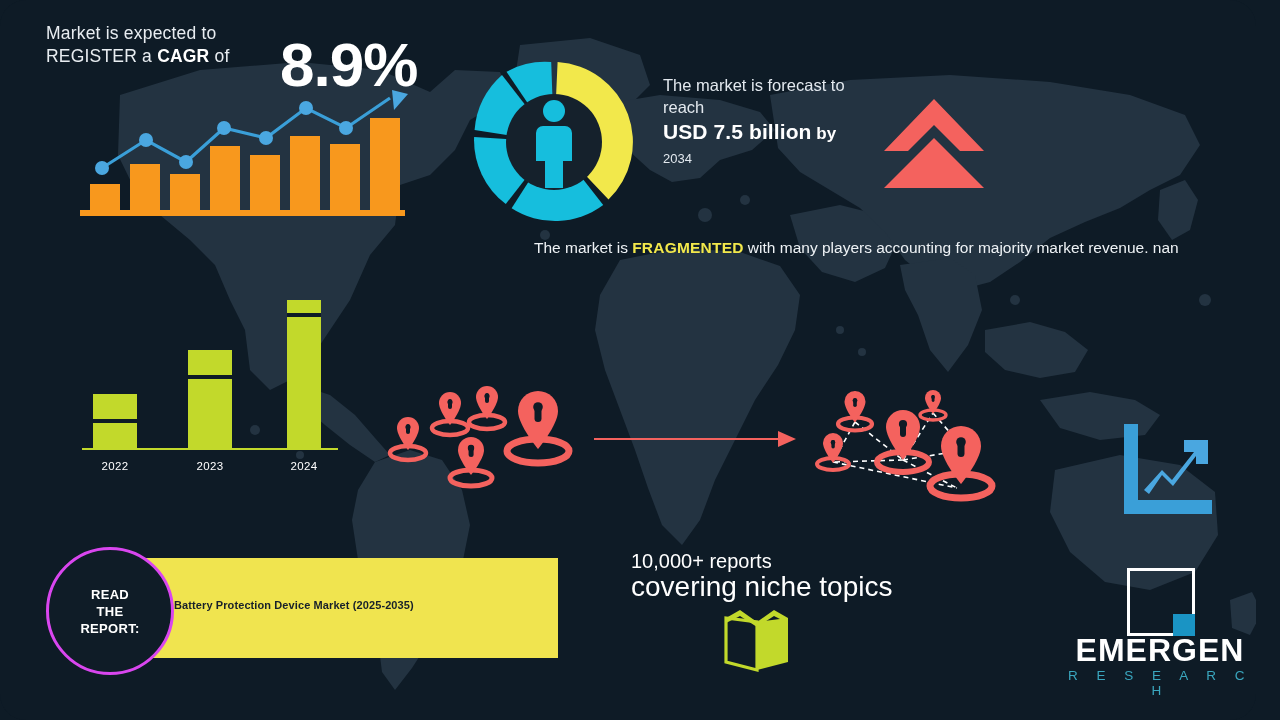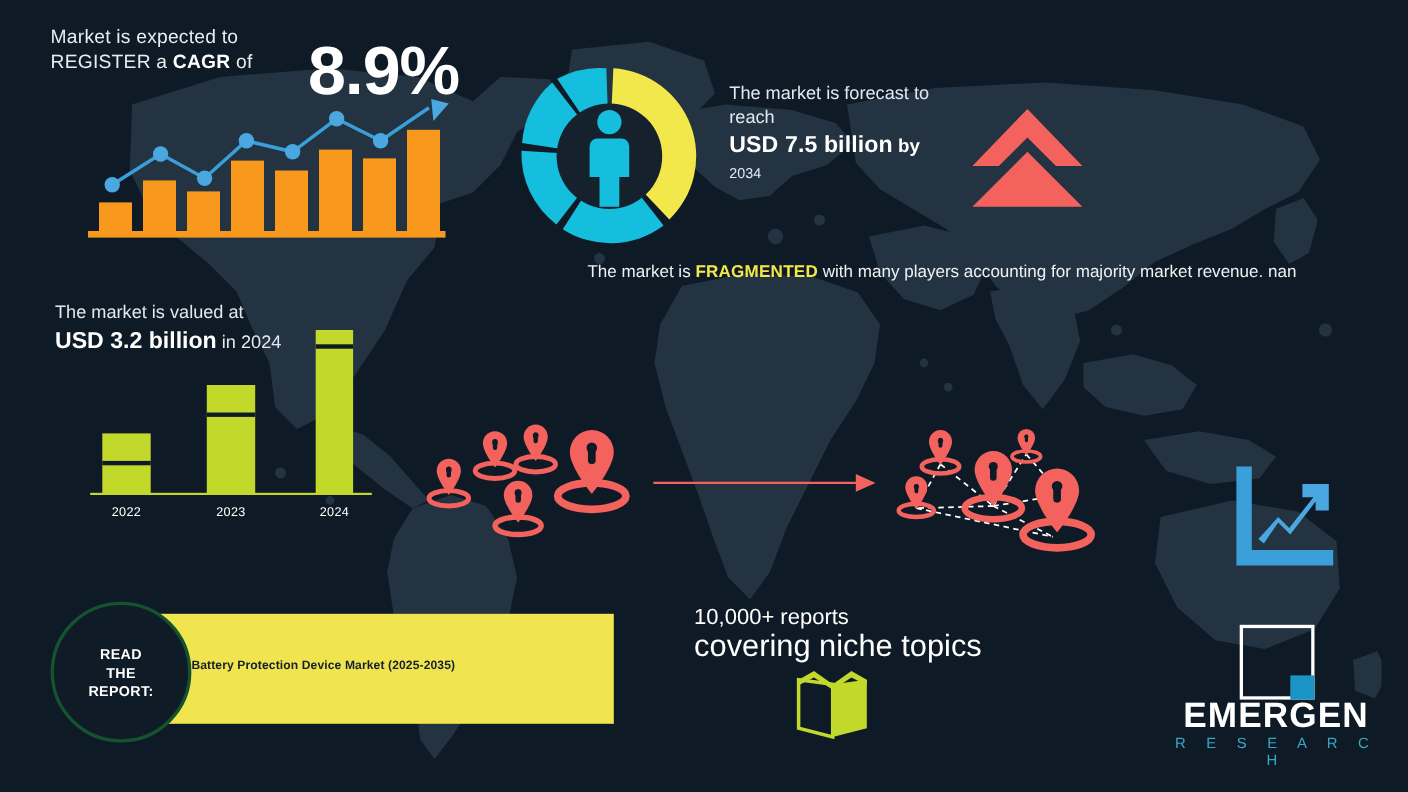--- a/index.html
+++ b/index.html
@@ -49,21 +49,21 @@
   .glabel{position:absolute;bottom:4px;font-size:11.5px;color:#ffffff;text-align:center;letter-spacing:.3px;}
 
   
   #report-banner{left:144px;top:558px;width:414px;height:100px;background:#f0e44f;}
   #report-banner-text{
     position:absolute;left:30px;top:41px;width:370px;
     font-size:11px;font-weight:bold;color:#17202a;letter-spacing:.1px;
   }
   #report-circle{
     left:46px;top:547px;width:122px;height:122px;border-radius:50%;
-    background:#0f1c27;border:3px solid #14532d;
+    background:#0f1c27;border:3px solid #d946ef;
     display:flex;align-items:center;justify-content:center;
   }
   #report-circle span{
     font-size:13px;font-weight:bold;color:#ffffff;text-align:center;line-height:17px;letter-spacing:.3px;
   }
 
   
   #logo{left:1060px;top:568px;width:200px;height:130px;}
   #logo-mark{position:absolute;left:67px;top:0;width:62px;height:62px;border:3px solid #ffffff;}
   #logo-mark .corner{position:absolute;right:-3px;bottom:-3px;width:22px;height:22px;background:#1a94c4;}
@@ -186,24 +186,20 @@
     <div class="yr">2034</div>
   </div>
 
   <svg class="layer" style="left:880px;top:95px;" width="108" height="95" viewBox="0 0 108 95">
     <path d="M54,4 L104,56 L80,56 L54,30 L28,56 L4,56 Z" fill="#f4625e"></path>
     <path d="M54,43 L104,93 L4,93 Z" fill="#f4625e"></path>
   </svg>
 
   <div class="layer" id="fragmented-block"><span>The market is </span><span class="hl">FRAGMENTED</span><span> with many players accounting for majority market revenue. nan</span></div>
 
-  <div class="layer txt" id="valued-block">
-    <div class="s">The market is valued at</div>
-    <div class="big"><span>USD 3.2 billion</span><span class="suffix"> in 2024</span></div>
-  </div>
 
   <div class="layer" id="green-chart">
     <div class="gaxis"></div>
 
     <div class="gbar" style="left:15px;width:44px;height:56px;">
       <div class="cut" style="top:25px;"></div>
     </div>
     <div class="gbar" style="left:110px;width:44px;height:100px;">
       <div class="cut" style="top:25px;"></div>
     </div>

